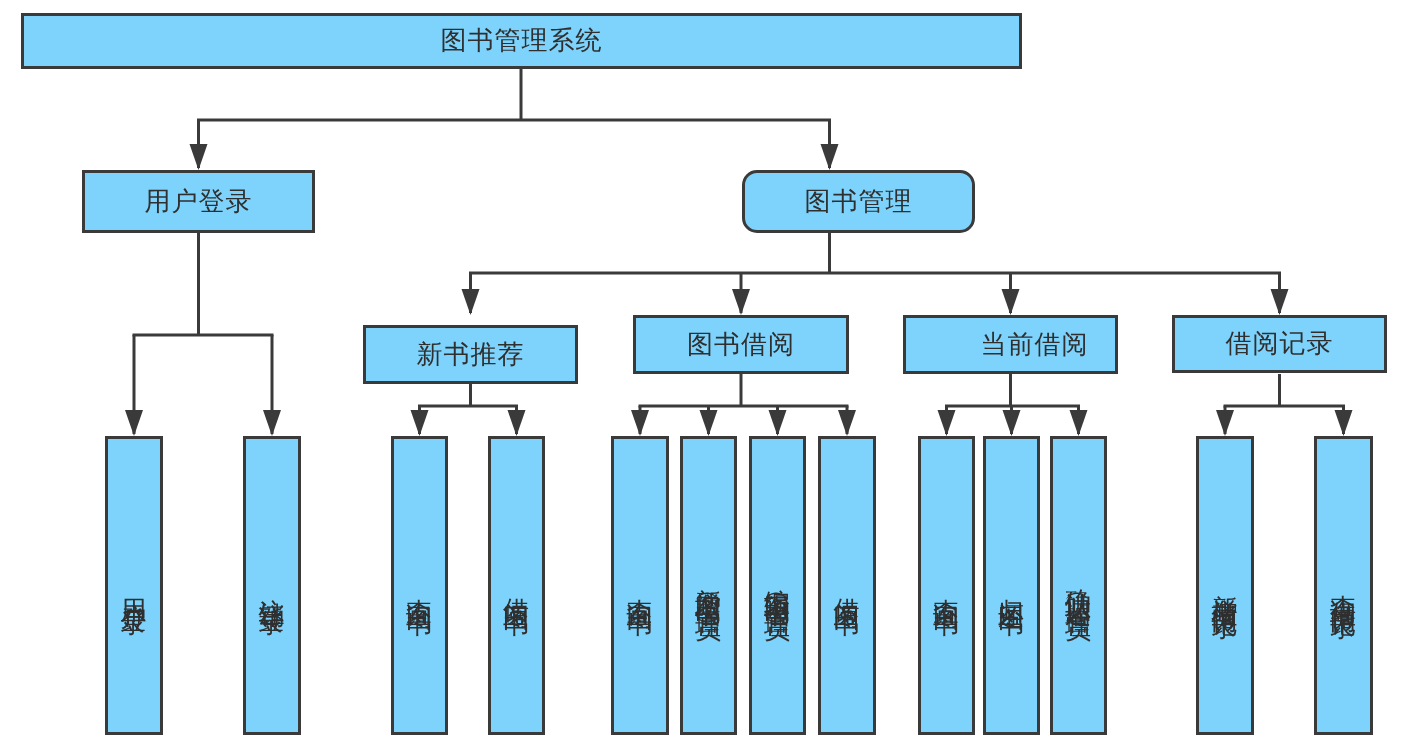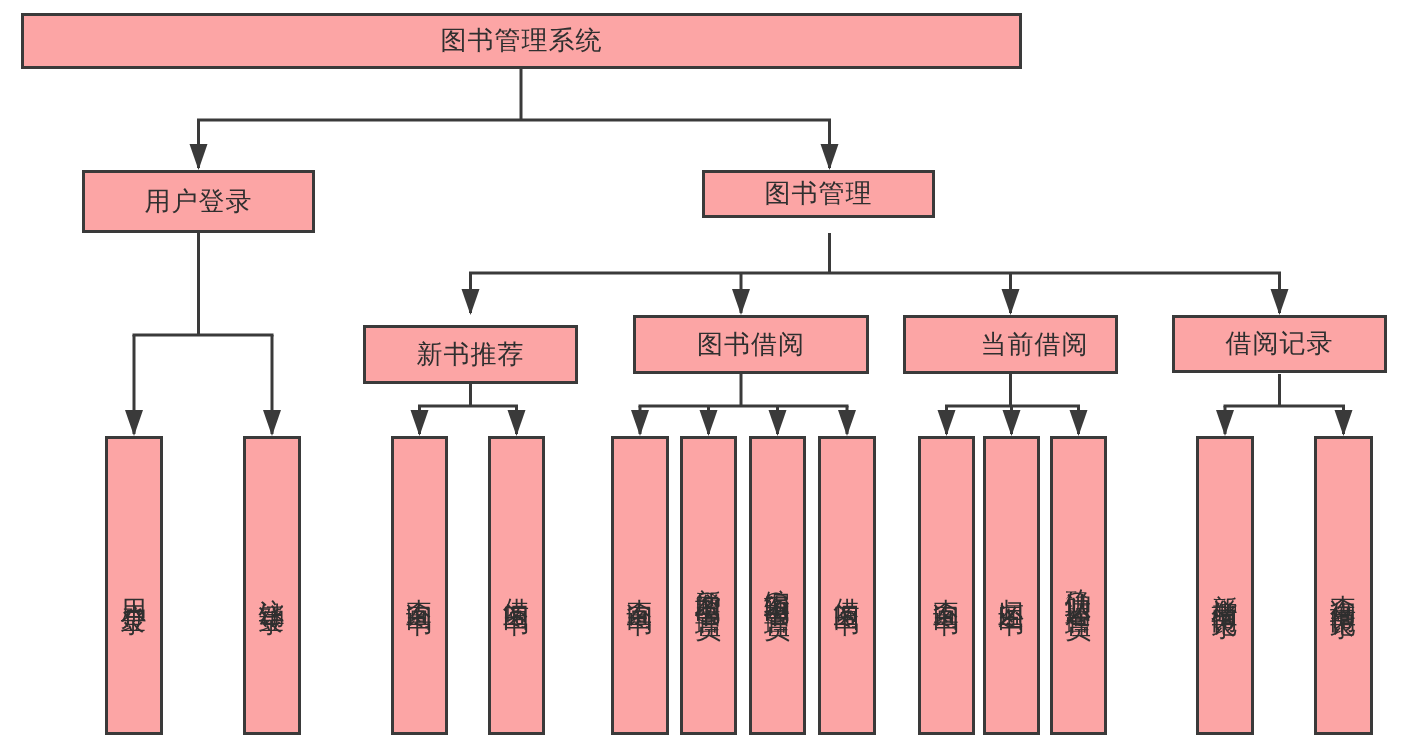--- a/index.html
+++ b/index.html
@@ -14,21 +14,21 @@
   svg.connectors {
     position: absolute;
     left: 0; top: 0;
     width: 1405px; height: 747px;
     display: block;
   }
   .node {
     position: absolute;
     box-sizing: border-box;
     border: 3px solid #3a3a3a;
-    background: #fca5a5;
+    background: #7dd3fc;
     display: flex;
     align-items: center;
     justify-content: center;
     color: #2f2f2f;
   }
   .node span {
     display: block;
     font-size: 26px;
     line-height: 1.15;
     white-space: nowrap;
@@ -110,27 +110,27 @@
       <line x1="1343.5" y1="406" x2="1343.5" y2="434" stroke="#3a3a3a" stroke-width="3" stroke-linecap="butt"></line>
       <polygon points="1343.5,436 1334.5,410 1352.5,410" fill="#3a3a3a"></polygon>
     </svg>
   <div id="nodes">
       <div class="node horizontal" style="left: 21px; top: 13px; width: 1001px; height: 56px; border-color: rgb(58, 58, 58);">
         <span style="color: rgb(47, 47, 47);">图书管理系统</span>
       </div>
       <div class="node horizontal" style="left: 82px; top: 170px; width: 233px; height: 63px; border-color: rgb(58, 58, 58);">
         <span style="color: rgb(47, 47, 47);">用户登录</span>
       </div>
-      <div class="node horizontal" style="left: 702px; top: 170px; width: 233px; height: 48px; border-color: rgb(58, 58, 58);">
+      <div class="node horizontal" style="left: 742px; top: 170px; width: 233px; height: 63px; border-color: rgb(58, 58, 58); border-radius: 15px;">
         <span style="color: rgb(47, 47, 47);">图书管理</span>
       </div>
       <div class="node horizontal" style="left: 363px; top: 325px; width: 215px; height: 59px; border-color: rgb(58, 58, 58);">
         <span style="color: rgb(47, 47, 47);">新书推荐</span>
       </div>
-      <div class="node horizontal" style="left: 633px; top: 315px; width: 236px; height: 59px; border-color: rgb(58, 58, 58);">
+      <div class="node horizontal" style="left: 633px; top: 315px; width: 216px; height: 59px; border-color: rgb(58, 58, 58);">
         <span style="color: rgb(47, 47, 47);">图书借阅</span>
       </div>
       <div class="node horizontal" style="left: 903px; top: 315px; width: 215px; height: 59px; border-color: rgb(58, 58, 58); padding-left: 48px;">
         <span style="color: rgb(47, 47, 47);">当前借阅</span>
       </div>
       <div class="node horizontal" style="left: 1172px; top: 315px; width: 215px; height: 58px; border-color: rgb(58, 58, 58);">
         <span style="color: rgb(47, 47, 47);">借阅记录</span>
       </div>
       <div class="node vertical" style="left: 105px; top: 436px; width: 58px; height: 299px; border-color: rgb(58, 58, 58);">
         <span style="color: rgb(47, 47, 47);">用户登录</span>

